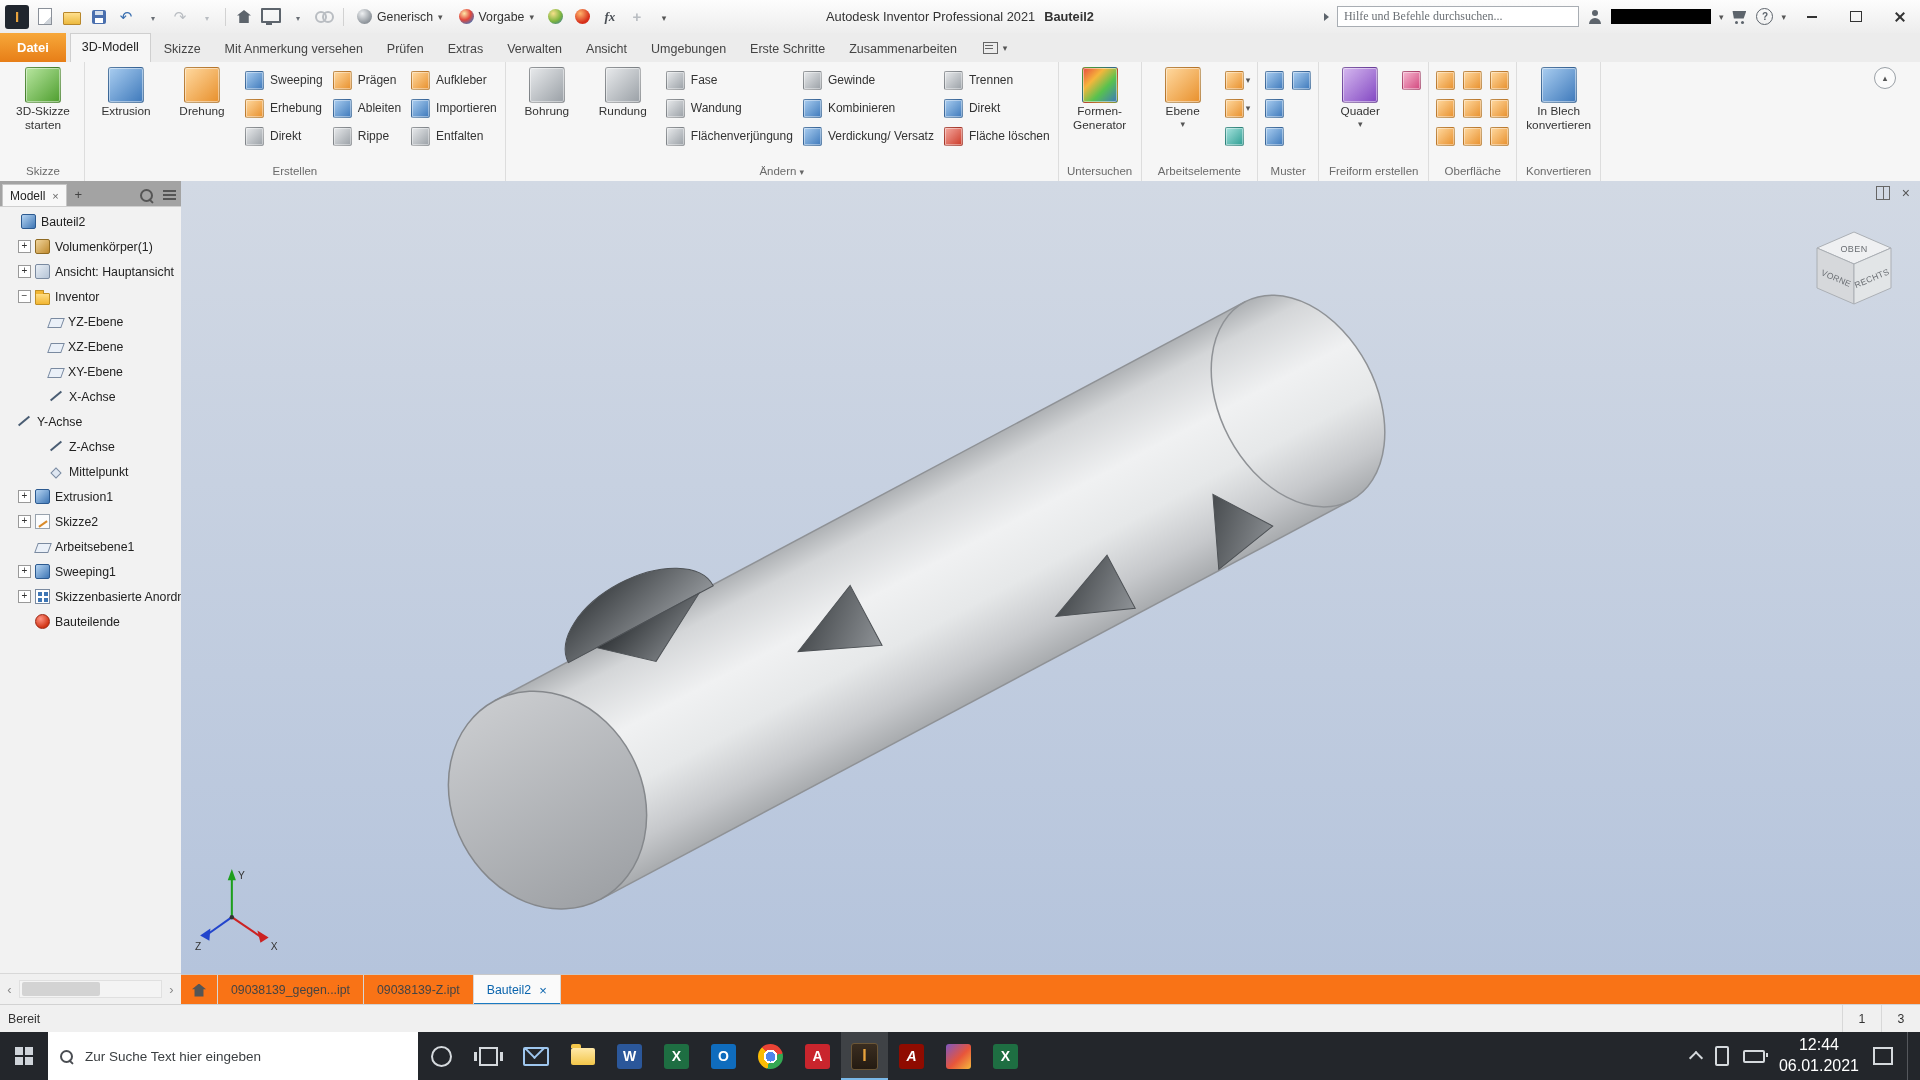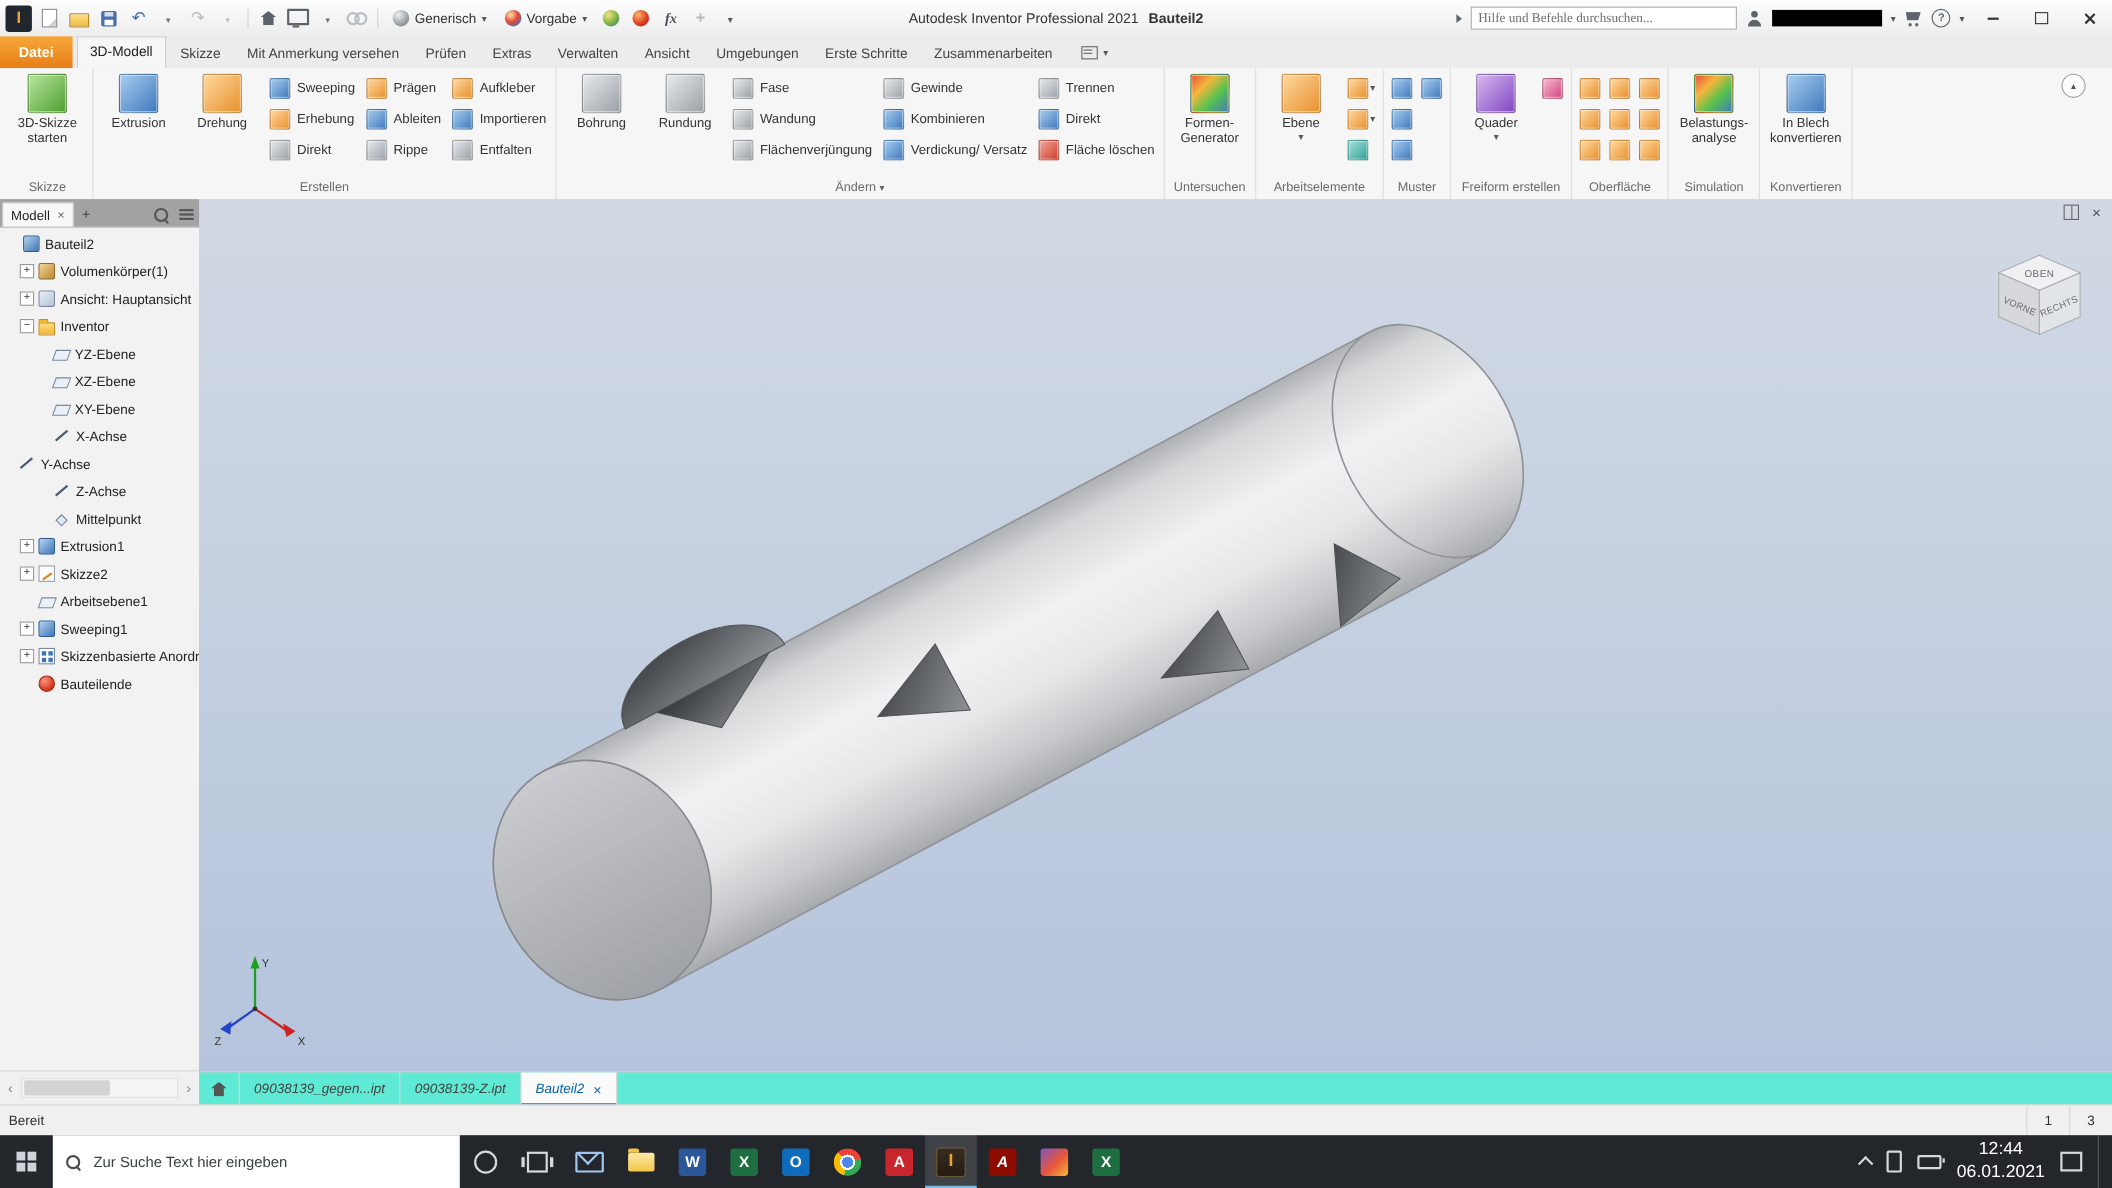--- a/index.html
+++ b/index.html
@@ -151,22 +151,22 @@
   .vc{position:absolute;top:44px;right:18px;width:96px;height:96px;}
   .vc text{font-family:"Liberation Sans",sans-serif;}
   .triad{position:absolute;left:12px;bottom:18px;width:92px;height:92px;}
   .triad text{font-family:"Liberation Sans",sans-serif;}
   .winctl{position:absolute;top:3px;right:10px;display:flex;gap:12px;align-items:center;height:18px;}
   .wg{width:12px;height:12px;border:1.5px solid #666;position:relative;display:inline-block;}
   .wg::after{content:"";position:absolute;left:50%;top:0;bottom:0;width:1.5px;background:#666;}
   .wx{font-size:14px;color:#555;line-height:14px;}
 
   
-  .doctabs{position:absolute;left:181px;right:0;top:974px;height:30px;background:#5eead4;
-    border-top:1px solid #c9c9c9;display:flex;align-items:stretch;font-style:italic;}
+  .doctabs{position:absolute;left:181px;right:0;top:974px;height:30px;background:#f97316;
+    border-top:1px solid #c9c9c9;display:flex;align-items:stretch;}
   .hometab{width:36px;display:flex;align-items:center;justify-content:center;border-right:1px solid #d6d6d6;}
   .home-ic{width:14px;height:13px;background:#555;clip-path:polygon(50% 0,100% 45%,82% 45%,82% 100%,18% 100%,18% 45%,0 45%);display:inline-block;}
   .dtabs{display:flex;}
   .dtab{display:flex;align-items:center;padding:0 13px;font-size:12.3px;color:#444;border-right:1px solid #d6d6d6;gap:8px;white-space:nowrap;}
   .dtab.active{background:#fafafa;color:#0a64ad;box-shadow:inset 0 -2px 0 #1a7ac2;}
   .dx{color:#0a64ad;font-size:13px;}
 
   
   .statusbar{position:absolute;left:0;right:0;top:1004px;height:28px;background:#f0f0f0;border-top:1px solid #d2d2d2;
     display:flex;align-items:center;font-size:12.3px;color:#333;padding-left:8px;box-sizing:border-box;}
@@ -556,30 +556,20 @@
             <div class="rsmall icononly">
               <span class="ric ic-orange"></span>
             </div>
           </div>
         </div>
         <div class="rglabel"><span>Oberfläche</span></div>
       </div>
       <div class="rgroup">
         <div class="rbody">
           <div class="rlarge">
-            <span class="rlic ic-rainbow"></span>
-            <span class="rlbl">Belastungs-
-analyse</span>
-          </div>
-        </div>
-        <div class="rglabel"><span>Simulation</span></div>
-      </div>
-      <div class="rgroup">
-        <div class="rbody">
-          <div class="rlarge">
             <span class="rlic ic-blue"></span>
             <span class="rlbl">In Blech
 konvertieren</span>
           </div>
         </div>
         <div class="rglabel"><span>Konvertieren</span></div>
       </div>
     </div>
   <div class="ribcollapse">▴</div>
 

